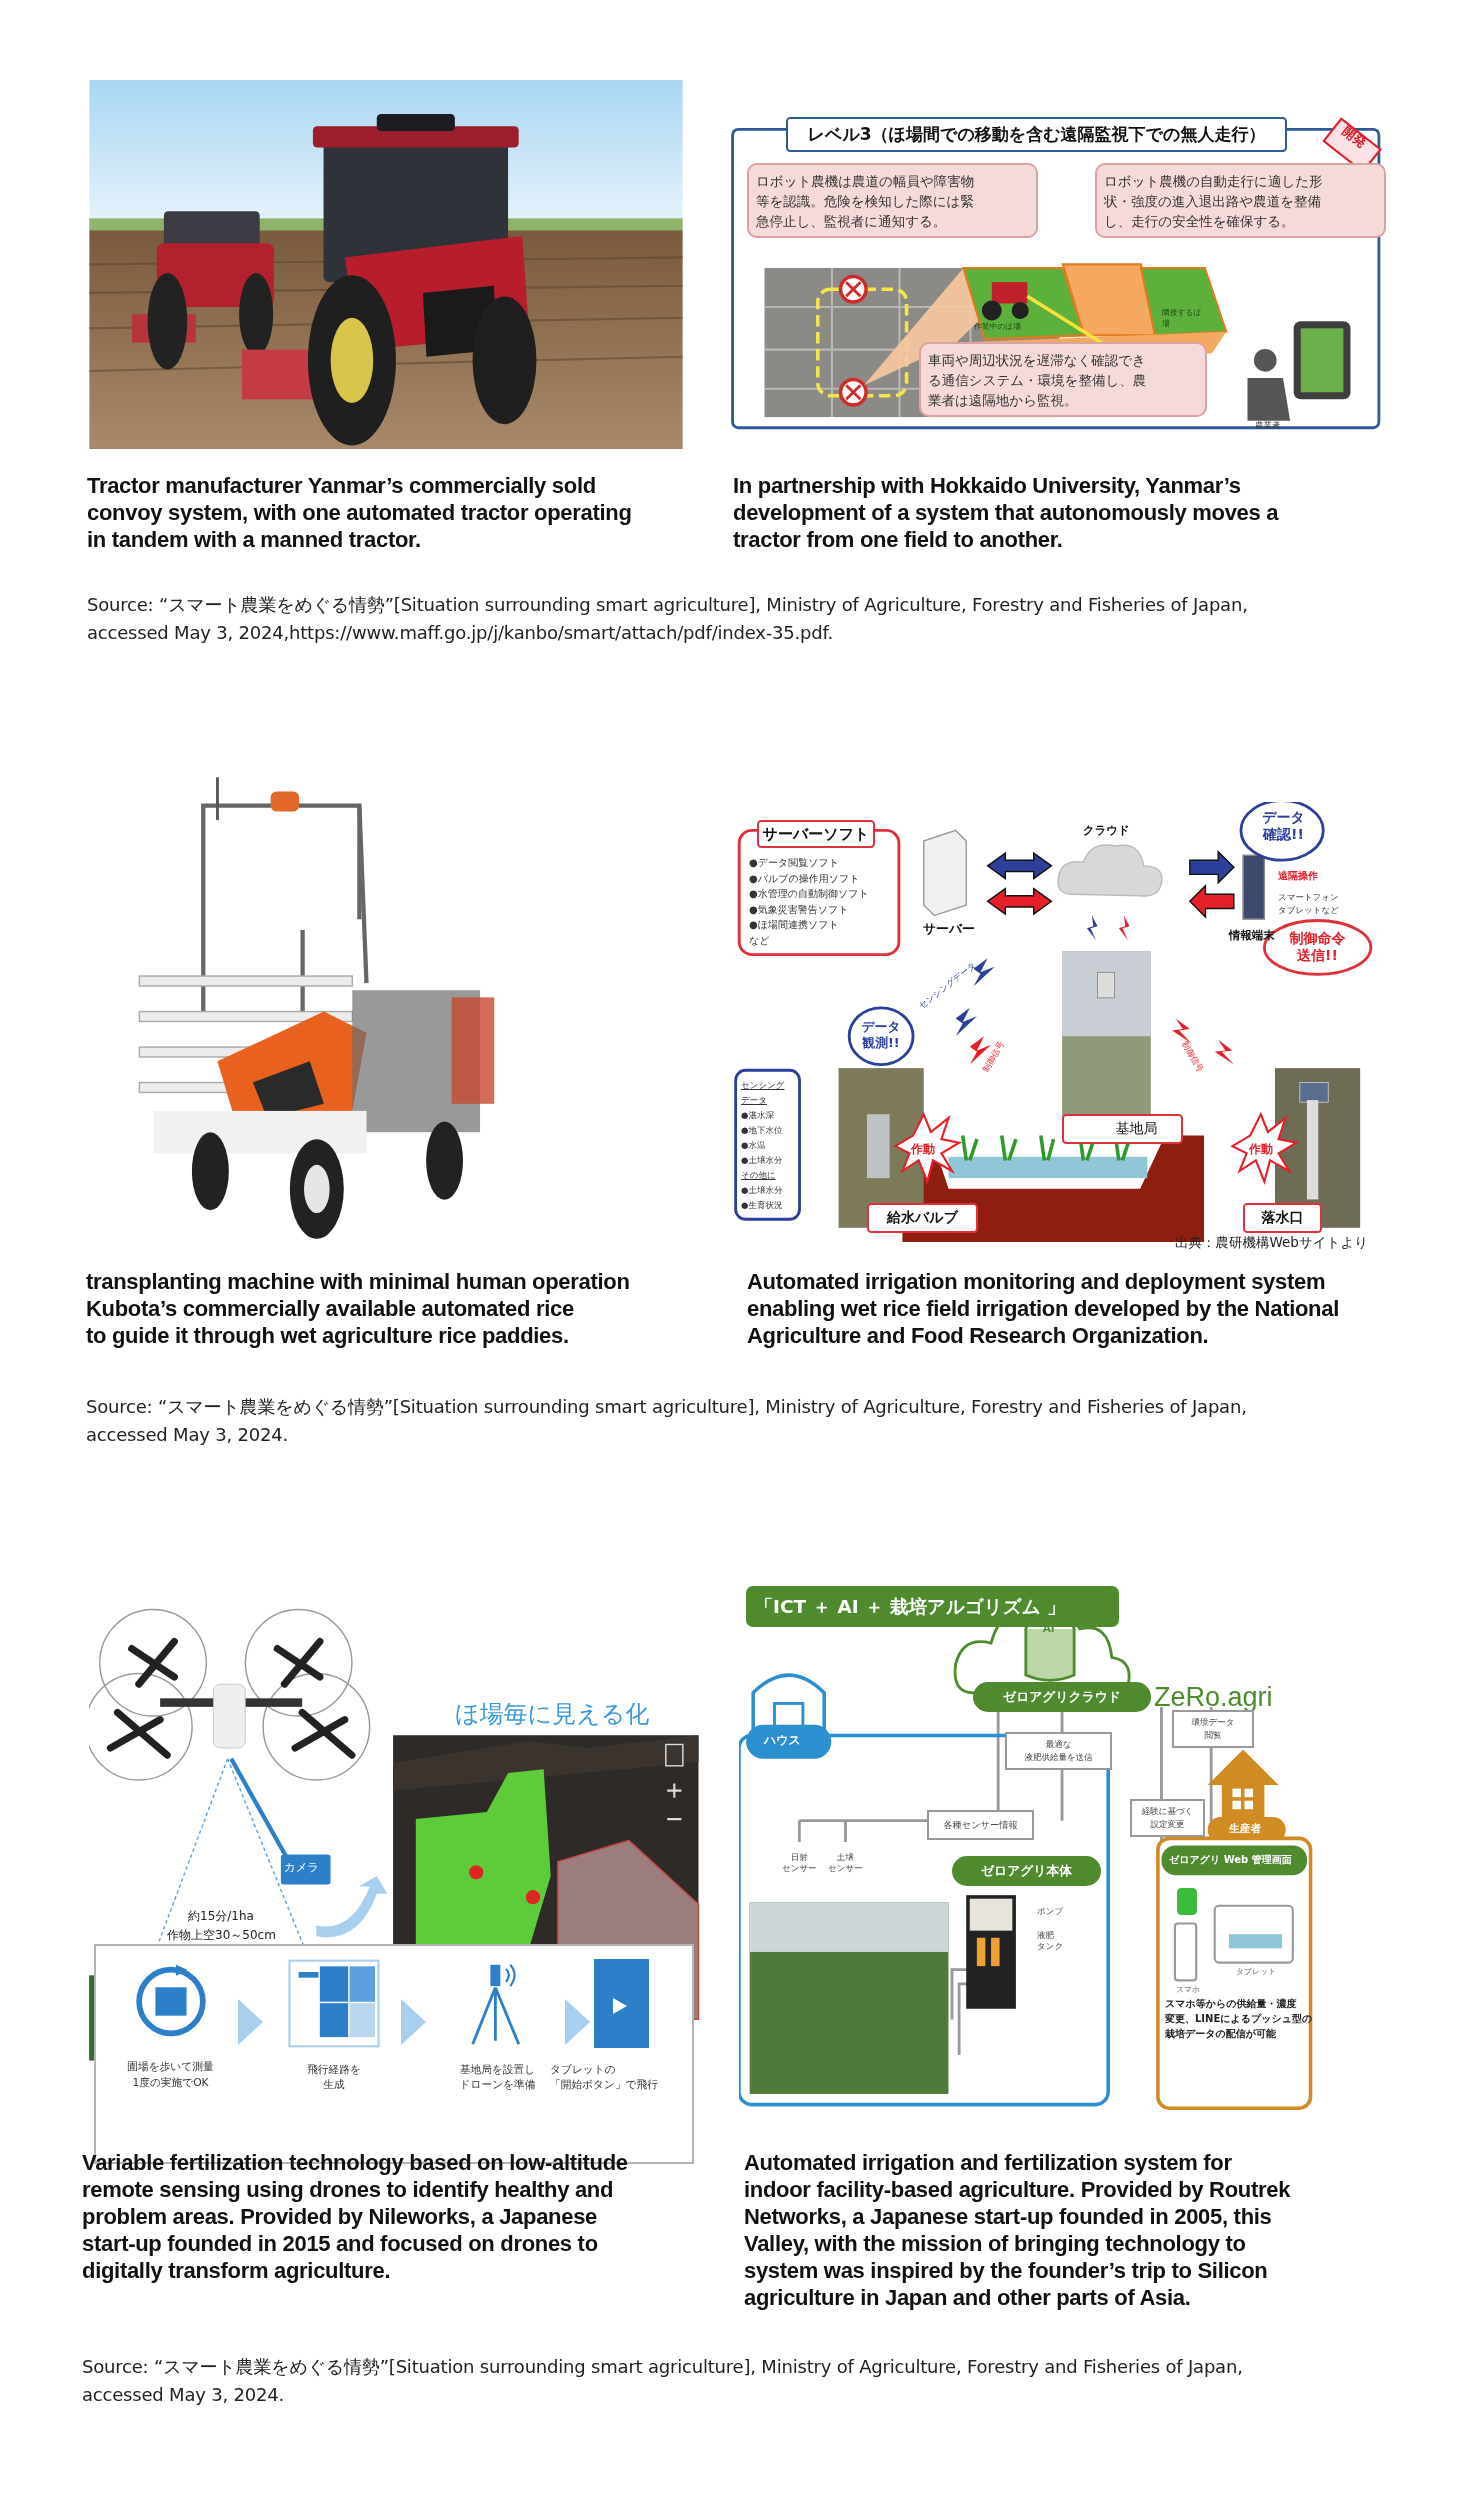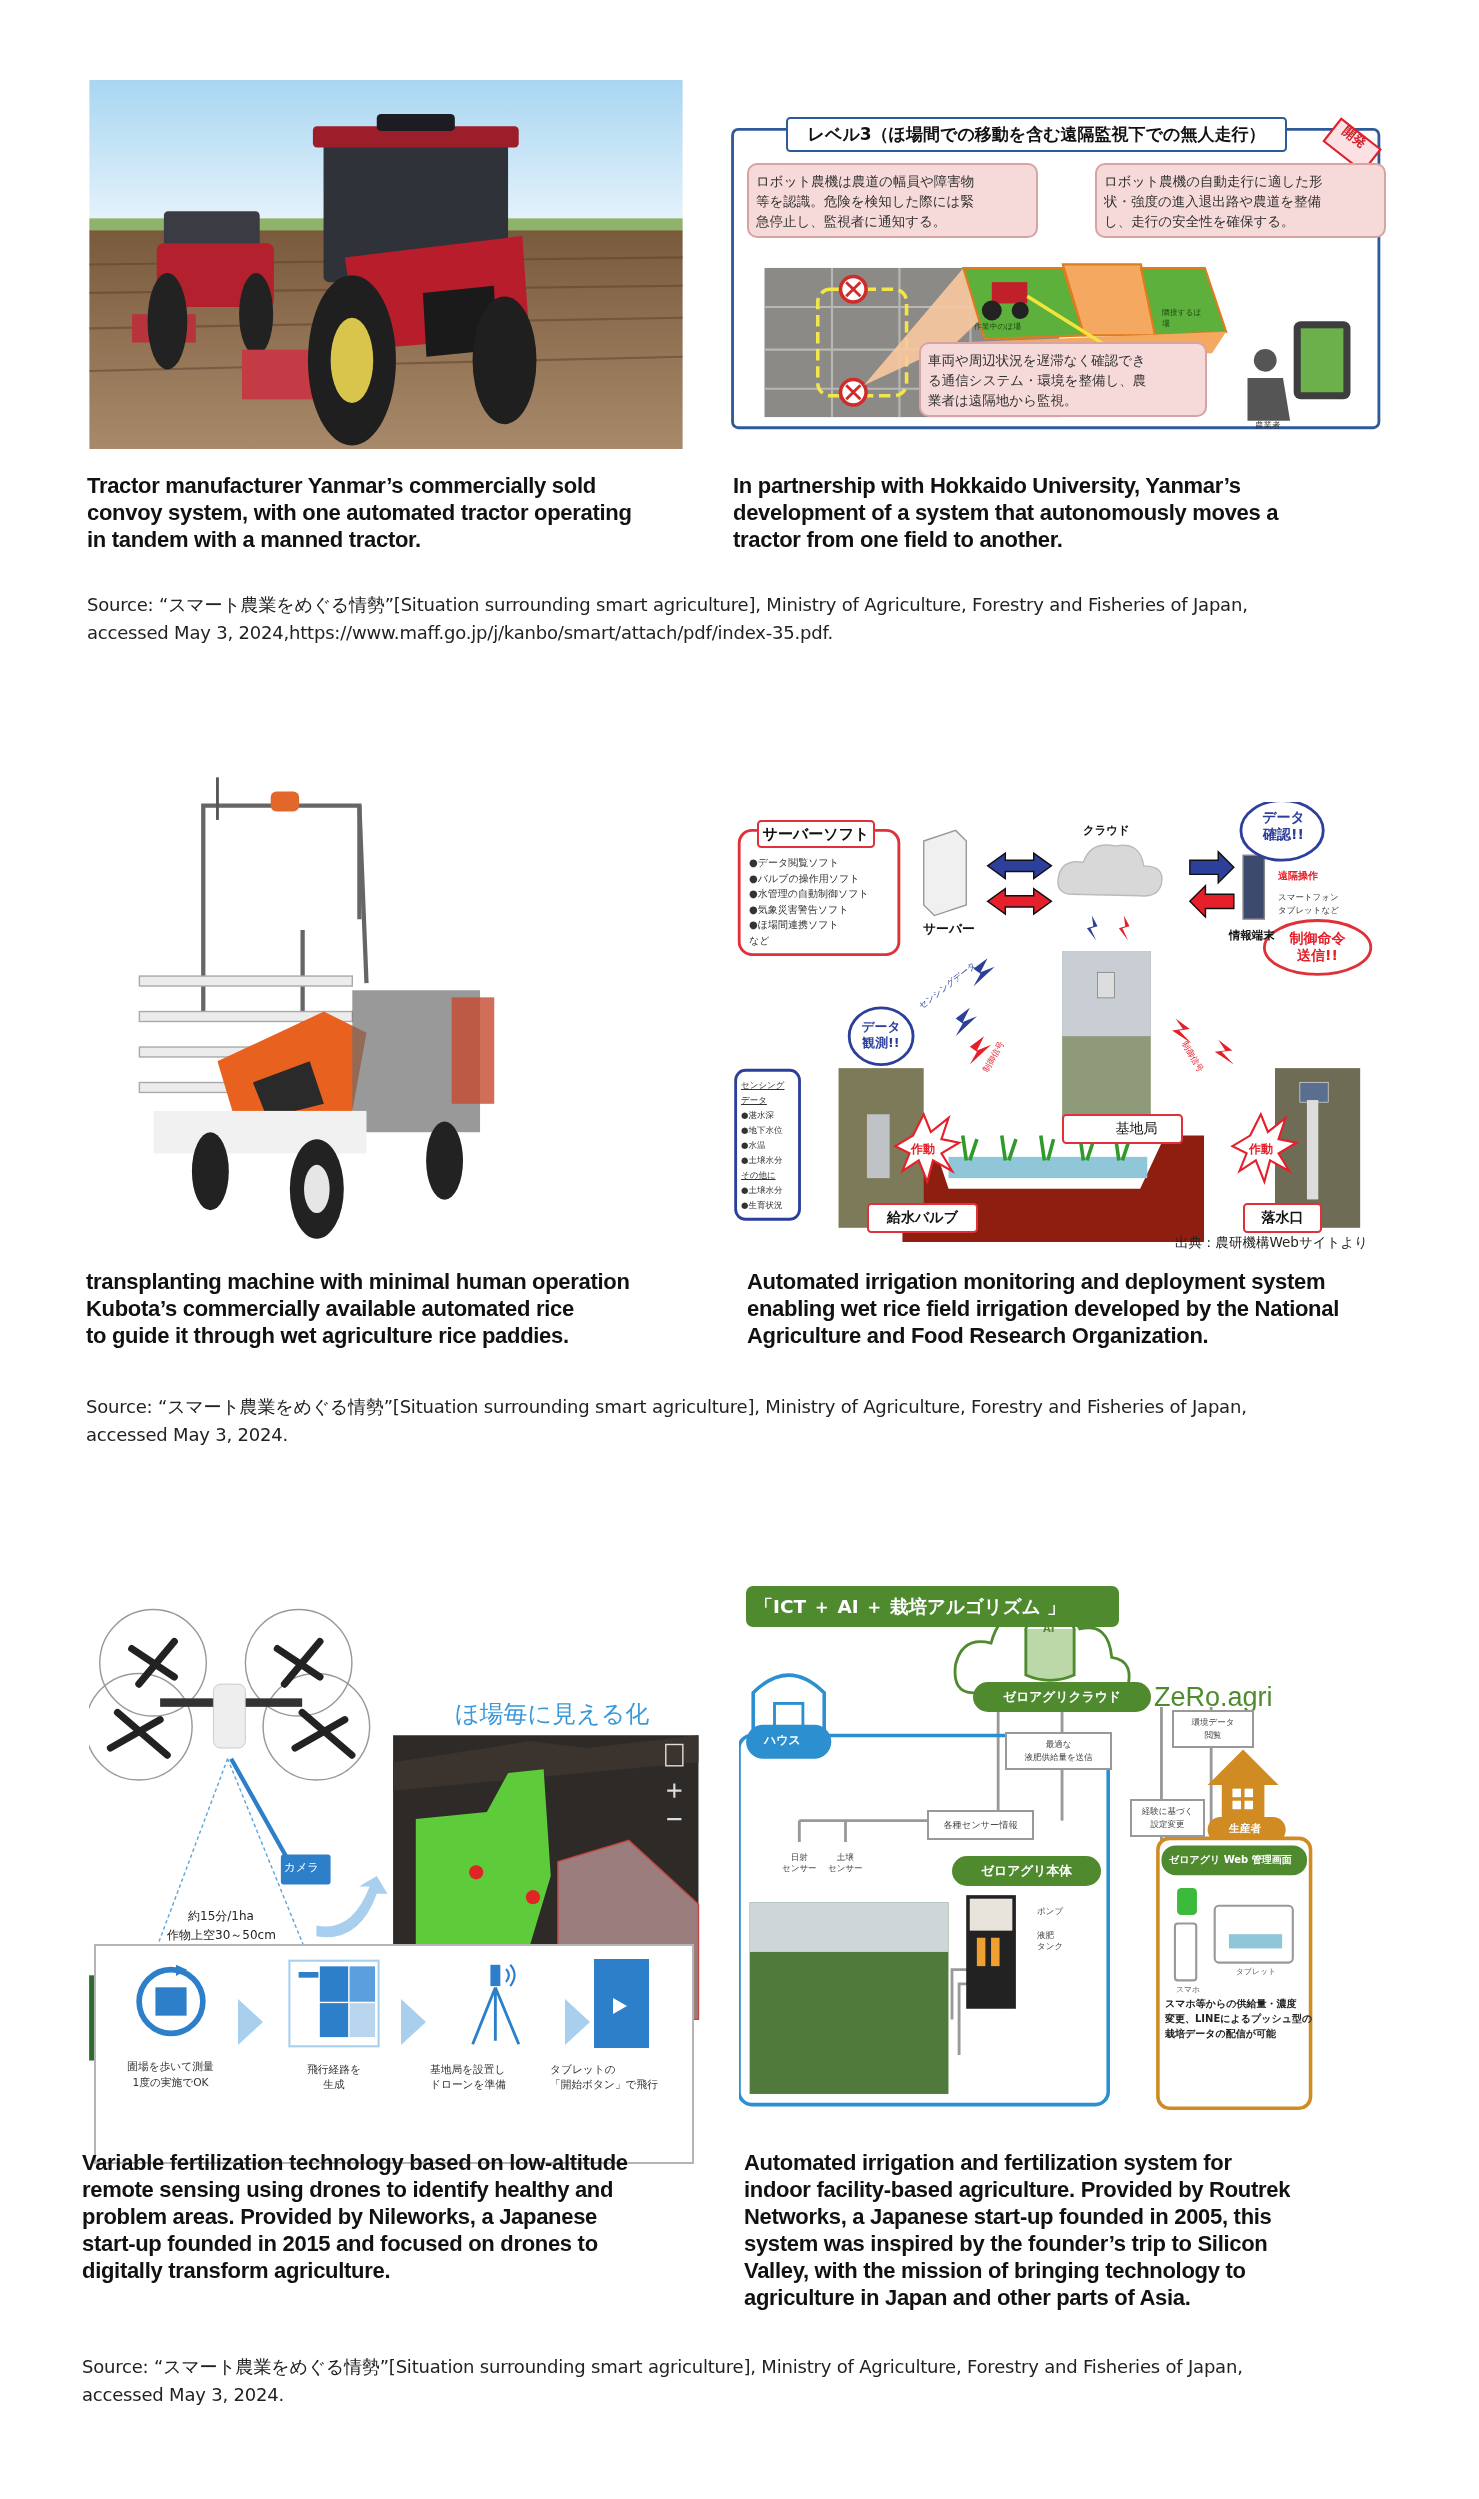--- a/index.html
+++ b/index.html
@@ -383,21 +383,21 @@
         <rect x="87" y="10" width="36" height="50" fill="#5b9fdc"></rect>
           <rect x="87" y="62" width="36" height="48" fill="#b9d6ee"></rect>
         <rect x="15" y="18" width="28" height="8" fill="#2d7fc9"></rect>
       </svg>
       <div class="t" style="font-size:10.7px;line-height:15.6px;margin-top:14px;color:#333;">
         <div>飛行経路を</div>
         <div>生成</div>
       </div>
     </div>
     <div class="abs" style="left:305px;top:53px;width:0;height:0;border-top:23px solid transparent;border-bottom:23px solid transparent;border-left:25.6px solid #a9cfee;"></div>
-    <div class="abs" style="left:334px;top:12.8px;width:135px;">
+    <div class="abs" style="left:334px;top:12.8px;width:135px;text-align:center;">
       <svg width="71" height="89" viewBox="0 0 100 125" style="margin:0 auto;">
         <rect x="40" y="8" width="14" height="30" fill="#2d7fc9"></rect>
         <path d="M47 40 L15 120 M47 40 L80 120 M47 40 L47 115" stroke="#2d7fc9" stroke-width="4"></path>
         <path d="M62 14 Q70 22 62 32 M68 8 Q80 22 68 38" fill="none" stroke="#2d7fc9" stroke-width="3"></path>
       </svg>
       <div class="t" style="font-size:10.7px;line-height:15.6px;margin-top:14px;color:#333;">
         <div>基地局を設置し</div>
         <div>ドローンを準備</div>
       </div>
     </div>
@@ -503,22 +503,22 @@
     <div>Variable fertilization technology based on low-altitude</div>
     <div>remote sensing using drones to identify healthy and</div>
     <div>problem areas. Provided by Nileworks, a Japanese</div>
     <div>start-up founded in 2015 and focused on drones to</div>
     <div>digitally transform agriculture.</div>
   </div>
   <div class="caption" style="left:744px;top:2149px;width:639px;">
     <div>Automated irrigation and fertilization system for</div>
     <div>indoor facility-based agriculture. Provided by Routrek</div>
     <div>Networks, a Japanese start-up founded in 2005, this</div>
+    <div>Valley, with the mission of bringing technology to</div>
     <div>system was inspired by the founder’s trip to Silicon</div>
-    <div>Valley, with the mission of bringing technology to</div>
     <div>agriculture in Japan and other parts of Asia.</div>
   </div>
   <div class="source" style="top:2353px;left:82px;">
     <div>Source: “スマート農業をめぐる情勢”[Situation surrounding smart agriculture], Ministry of Agriculture, Forestry and Fisheries of Japan,</div>
     <div>accessed May 3, 2024.</div>
   </div>
 </div>
 
 
 </body></html>

